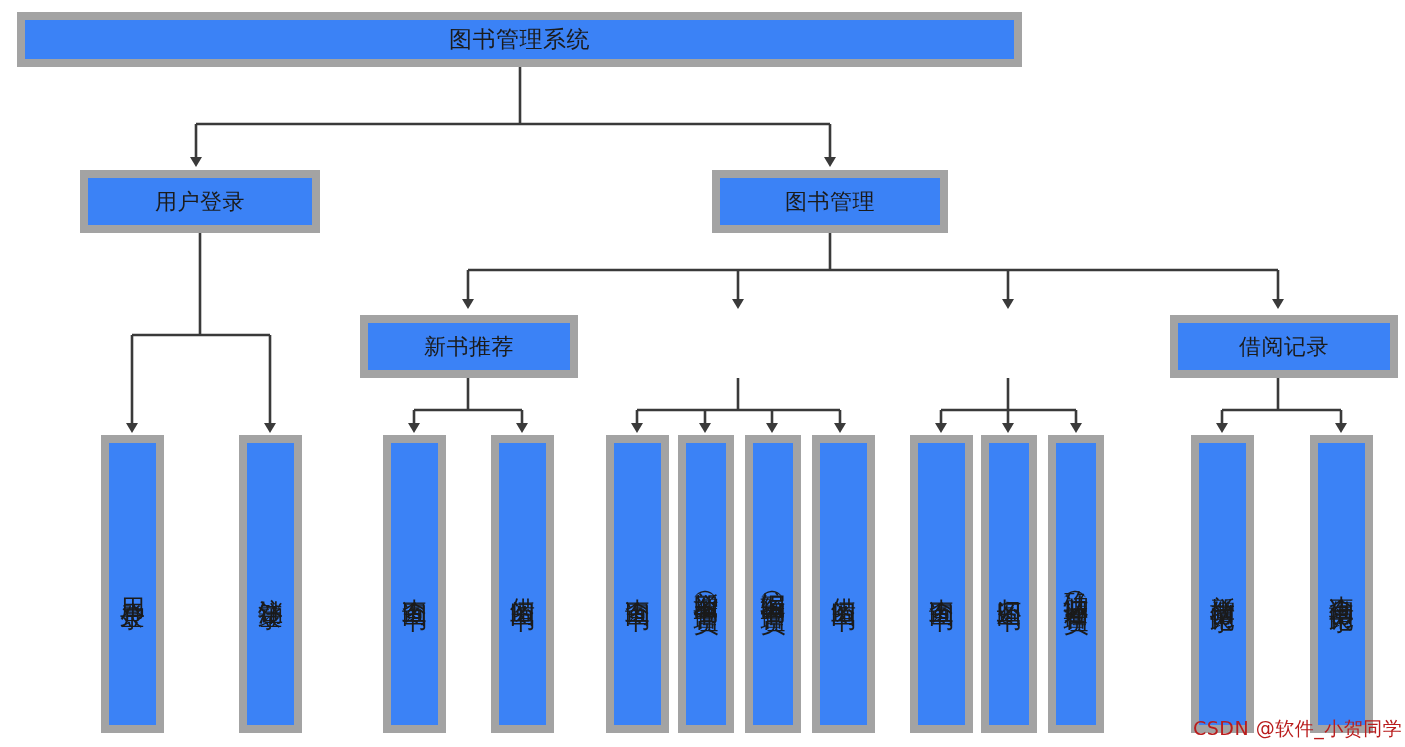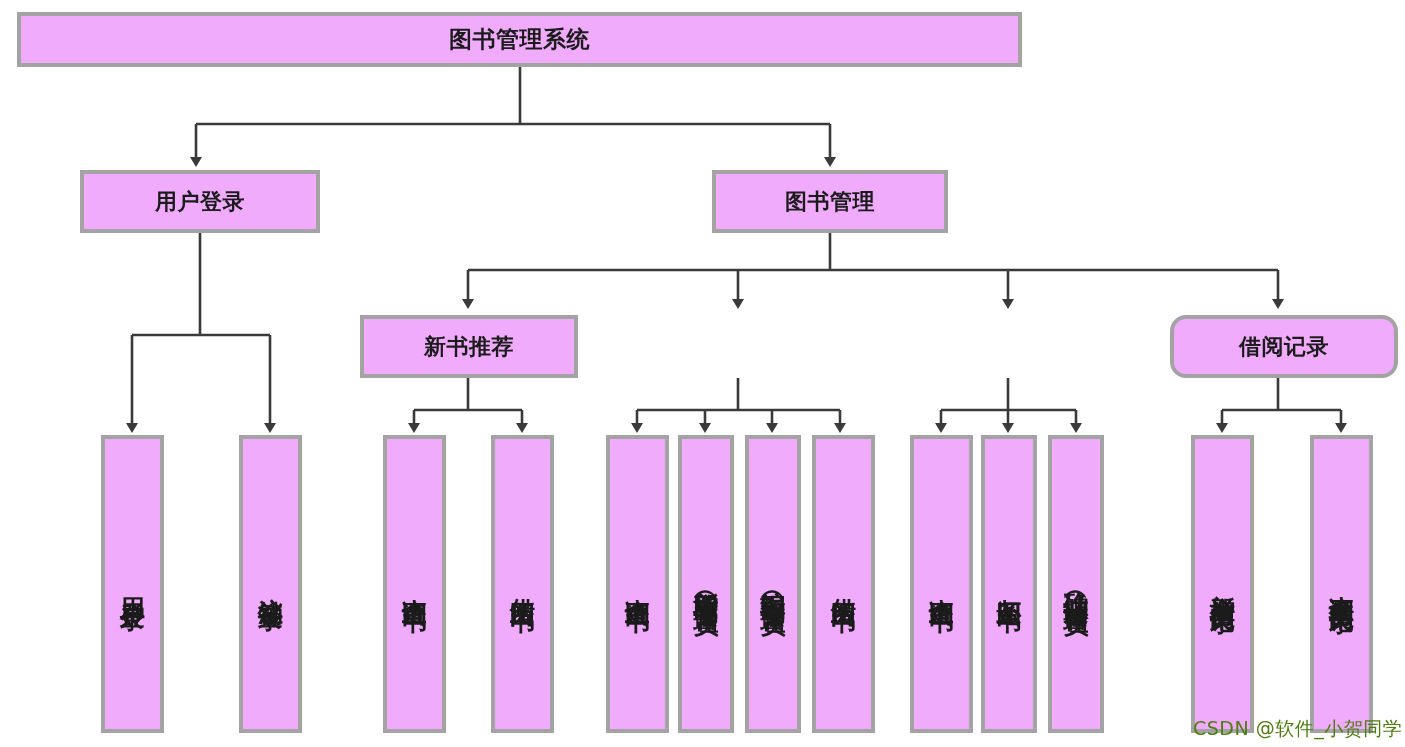--- a/index.html
+++ b/index.html
@@ -22,27 +22,26 @@
     position: absolute;
     left: 0;
     top: 0;
     width: 1405px;
     height: 747px;
     pointer-events: none;
   }
   .node {
     position: absolute;
     box-sizing: border-box;
-    background: #f0abfc;
-    border: 4px solid #a3a3a3;
+    background: #3b82f6;
+    border: 8px solid #a3a3a3;
     display: flex;
     align-items: center;
     justify-content: center;
     color: #1b1b1b;
-    font-weight: bold;
   }
   .node .lbl {
     display: block;
     text-align: center;
     line-height: 1.0;
     white-space: nowrap;
   }
   
   .node.horiz .lbl {
     font-size: 22px;
@@ -61,21 +60,21 @@
     text-orientation: upright;
     font-size: 25px;
     line-height: 1.0;
     letter-spacing: 3px;
     white-space: nowrap;
     max-height: 272px;
   }
   .watermark {
     position: absolute;
     font-size: 19px;
-    color: #4d7c0f;
+    color: #b91c1c;
     white-space: nowrap;
     letter-spacing: 0.5px;
   }
 </style>
 </head>
 <body>
 
 <div id="canvas">
 
   <svg id="edges" viewBox="0 0 1405 747" xmlns="http://www.w3.org/2000/svg">
@@ -135,21 +134,21 @@
   <div class="node horiz" style="left:80px; top:170px; width:240px; height:63px;">
     <span class="lbl">用户登录</span>
   </div>
   <div class="node horiz" style="left:712px; top:170px; width:236px; height:63px;">
     <span class="lbl">图书管理</span>
   </div>
 
   <div class="node horiz" style="left:360px; top:315px; width:218px; height:63px;">
     <span class="lbl">新书推荐</span>
   </div>
-  <div class="node horiz" style="left:1170px; top:315px; width:228px; height:63px;border-radius:16px;">
+  <div class="node horiz" style="left:1170px; top:315px; width:228px; height:63px;">
     <span class="lbl">借阅记录</span>
   </div>
 
   <div class="node vert" style="left:101px; top:435px; width:63px; height:298px;">
     <span class="lbl">用户登录</span>
   </div>
   <div class="node vert" style="left:239px; top:435px; width:63px; height:298px;">
     <span class="lbl">注销登录</span>
   </div>
 

